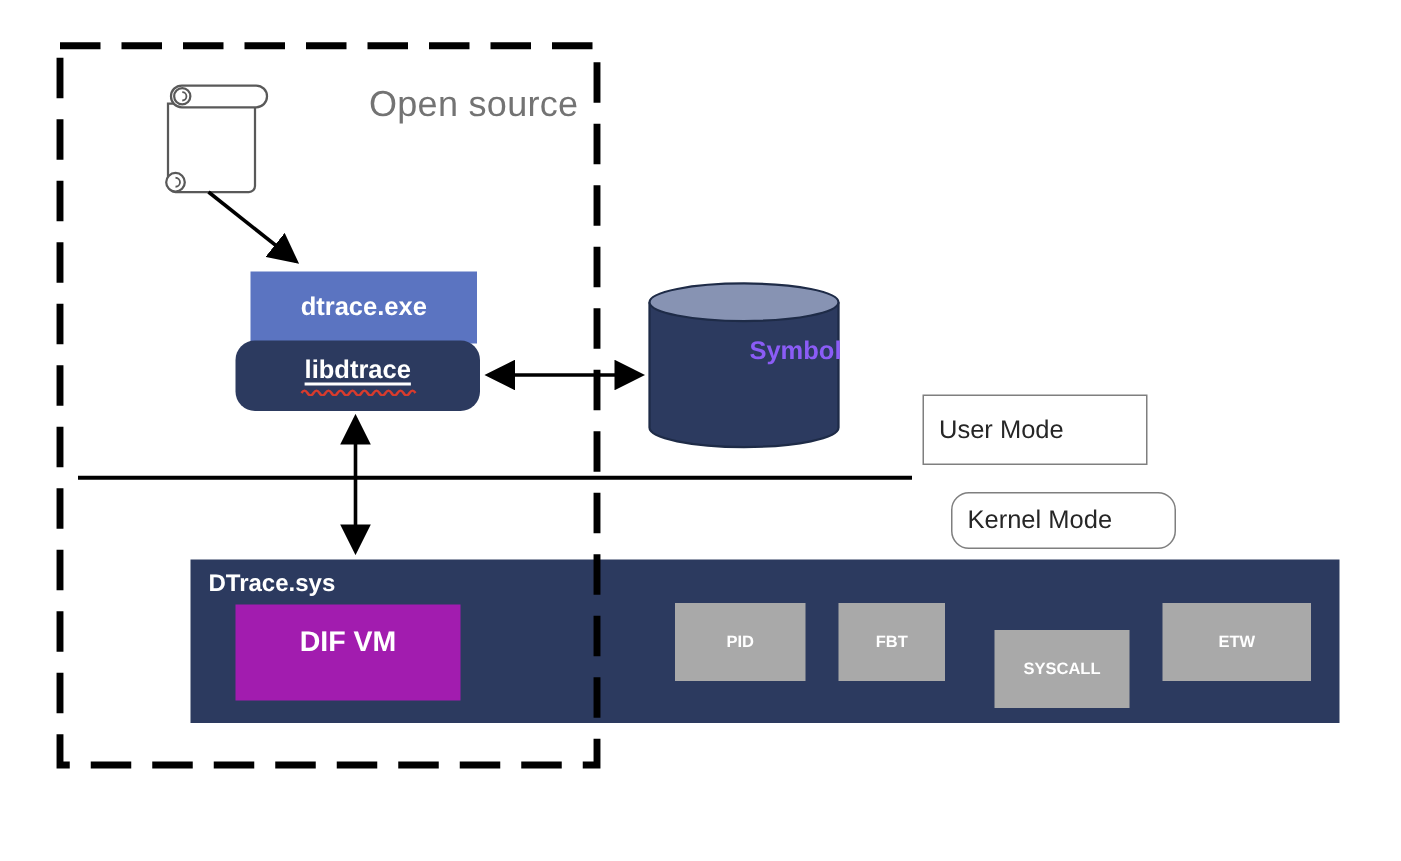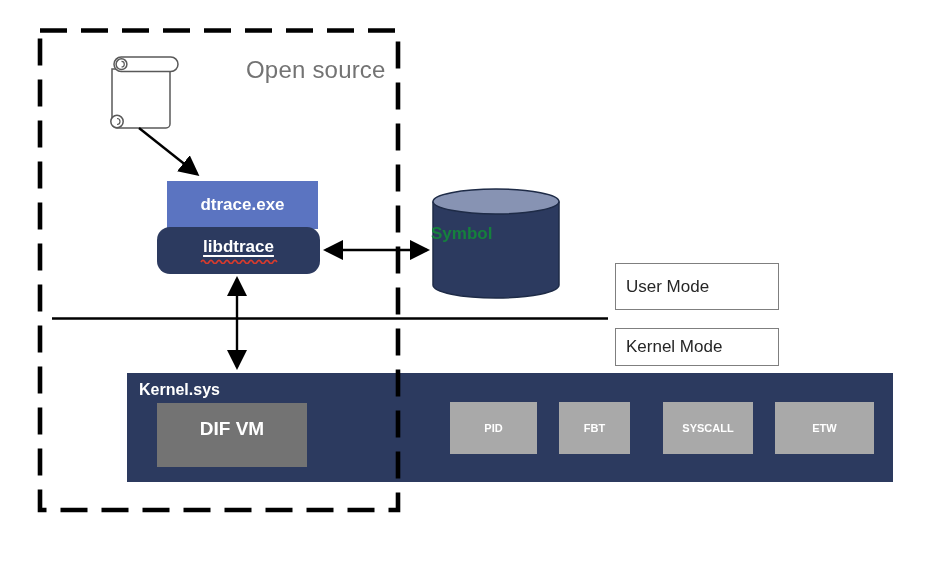--- a/index.html
+++ b/index.html
@@ -53,70 +53,70 @@
   }
   .libdtrace .lbl {
     text-decoration: underline;
     text-underline-offset: 3px;
     text-decoration-thickness: 1.5px;
   }
   .libdtrace svg.squiggle { display: block; margin-top: 1px; }
 
   .symbol-store-text {
     left: 431px; top: 222px; width: 130px;
-    text-align: left;
-    color: #15803d;
+    text-align: right;
+    color: #8b5cf6;
     font-weight: bold;
     font-size: 17px;
     line-height: 23px;
     z-index: 3;
   }
 
   .mode-box {
-    width: 164px;
+    width: 150px;
     background: #ffffff;
     border: 1.4px solid #7F7F7F;
     display: flex;
     align-items: center;
     padding-left: 10px;
     font-size: 17px;
     color: #262626;
   }
   .user-mode   { left: 615px; top: 263px; height: 47px; }
-  .kernel-mode { left: 615px; top: 328px; height: 38px; }
+  .kernel-mode { left: 634px; top: 328px; height: 38px; border-radius: 12px; }
 
   .dtrace-sys {
     left: 127px; top: 373px; width: 766px; height: 109px;
     background: #2C3A5F;
     z-index: 1;
   }
   .dtrace-sys-label {
     left: 139px; top: 381px;
     color: #ffffff;
     font-weight: bold;
     font-size: 16px;
     z-index: 2;
   }
   .dif-vm {
     left: 157px; top: 403px; width: 150px; height: 64px;
-    background: #737373;
+    background: #a21caf;
     font-size: 19px;
     padding-bottom: 12px;
     z-index: 2;
     justify-content: center;
   }
   .provider {
     top: 402px; height: 52px;
     background: #A9A9A9;
     font-size: 11px;
     z-index: 2;
   }
   .provider.pid     { left: 450px; width: 87px; }
   .provider.fbt     { left: 559px; width: 71px; }
-  .provider.syscall { left: 663px; width: 90px; }
+  .provider.syscall { left: 663px; width: 90px; margin-top: 18px; }
   .provider.etw     { left: 775px; width: 99px; }
 
   
   .scroll-icon { left: 105px; top: 53px; z-index: 2; }
   .cylinder    { left: 431px; top: 187px; z-index: 2; }
   .overlay {
     left: 0; top: 0;
     z-index: 10;
     pointer-events: none;
   }
@@ -158,21 +158,21 @@
   </div>
 
   <div class="abs mode-box user-mode">
     <span>User Mode</span>
   </div>
   <div class="abs mode-box kernel-mode">
     <span>Kernel Mode</span>
   </div>
 
   <div class="abs dtrace-sys"></div>
-  <span class="abs dtrace-sys-label">Kernel.sys</span>
+  <span class="abs dtrace-sys-label">DTrace.sys</span>
 
   <div class="abs node-box dif-vm">
     <span>DIF VM</span>
   </div>
 
   <div class="abs node-box provider pid">
     <span>PID</span>
   </div>
   <div class="abs node-box provider fbt">
     <span>FBT</span>

